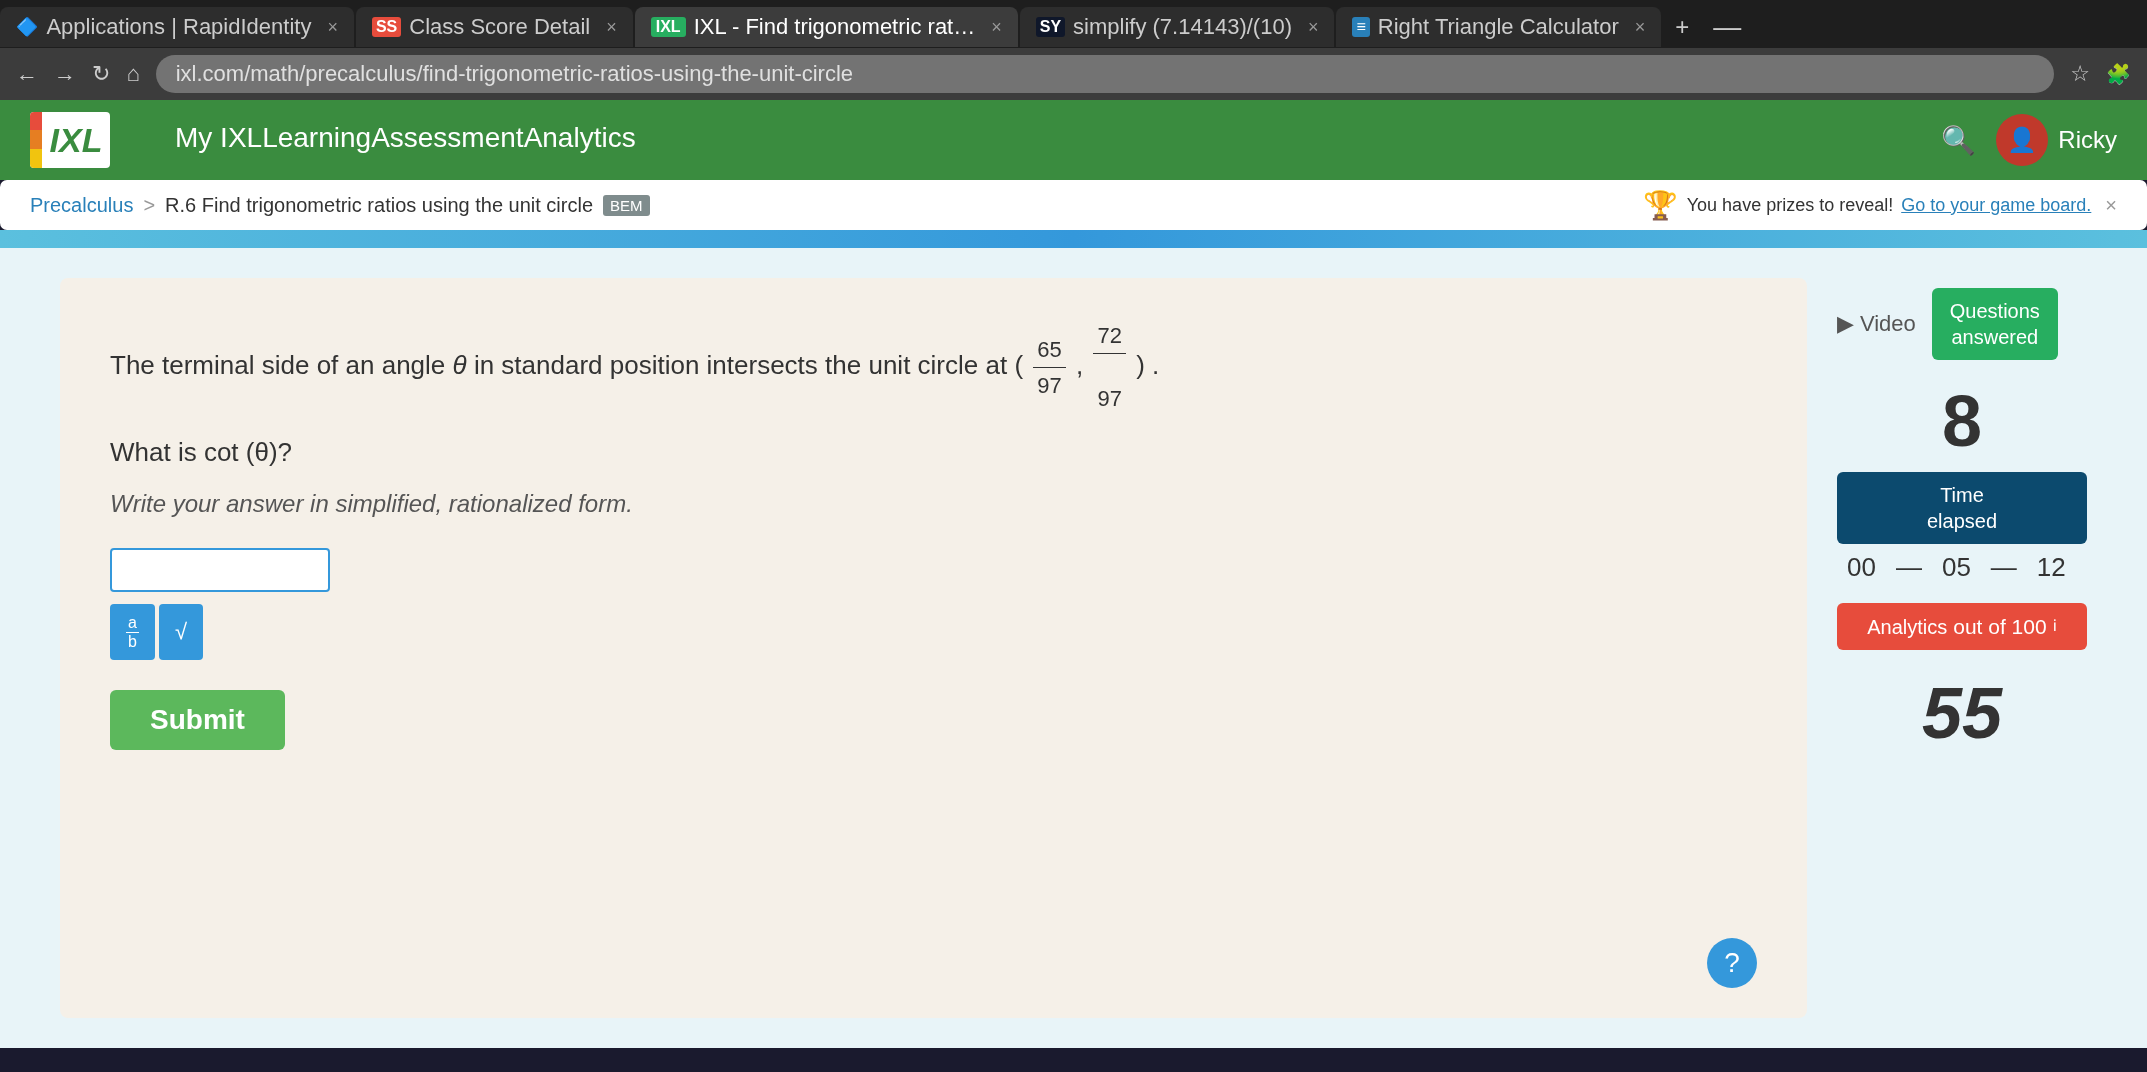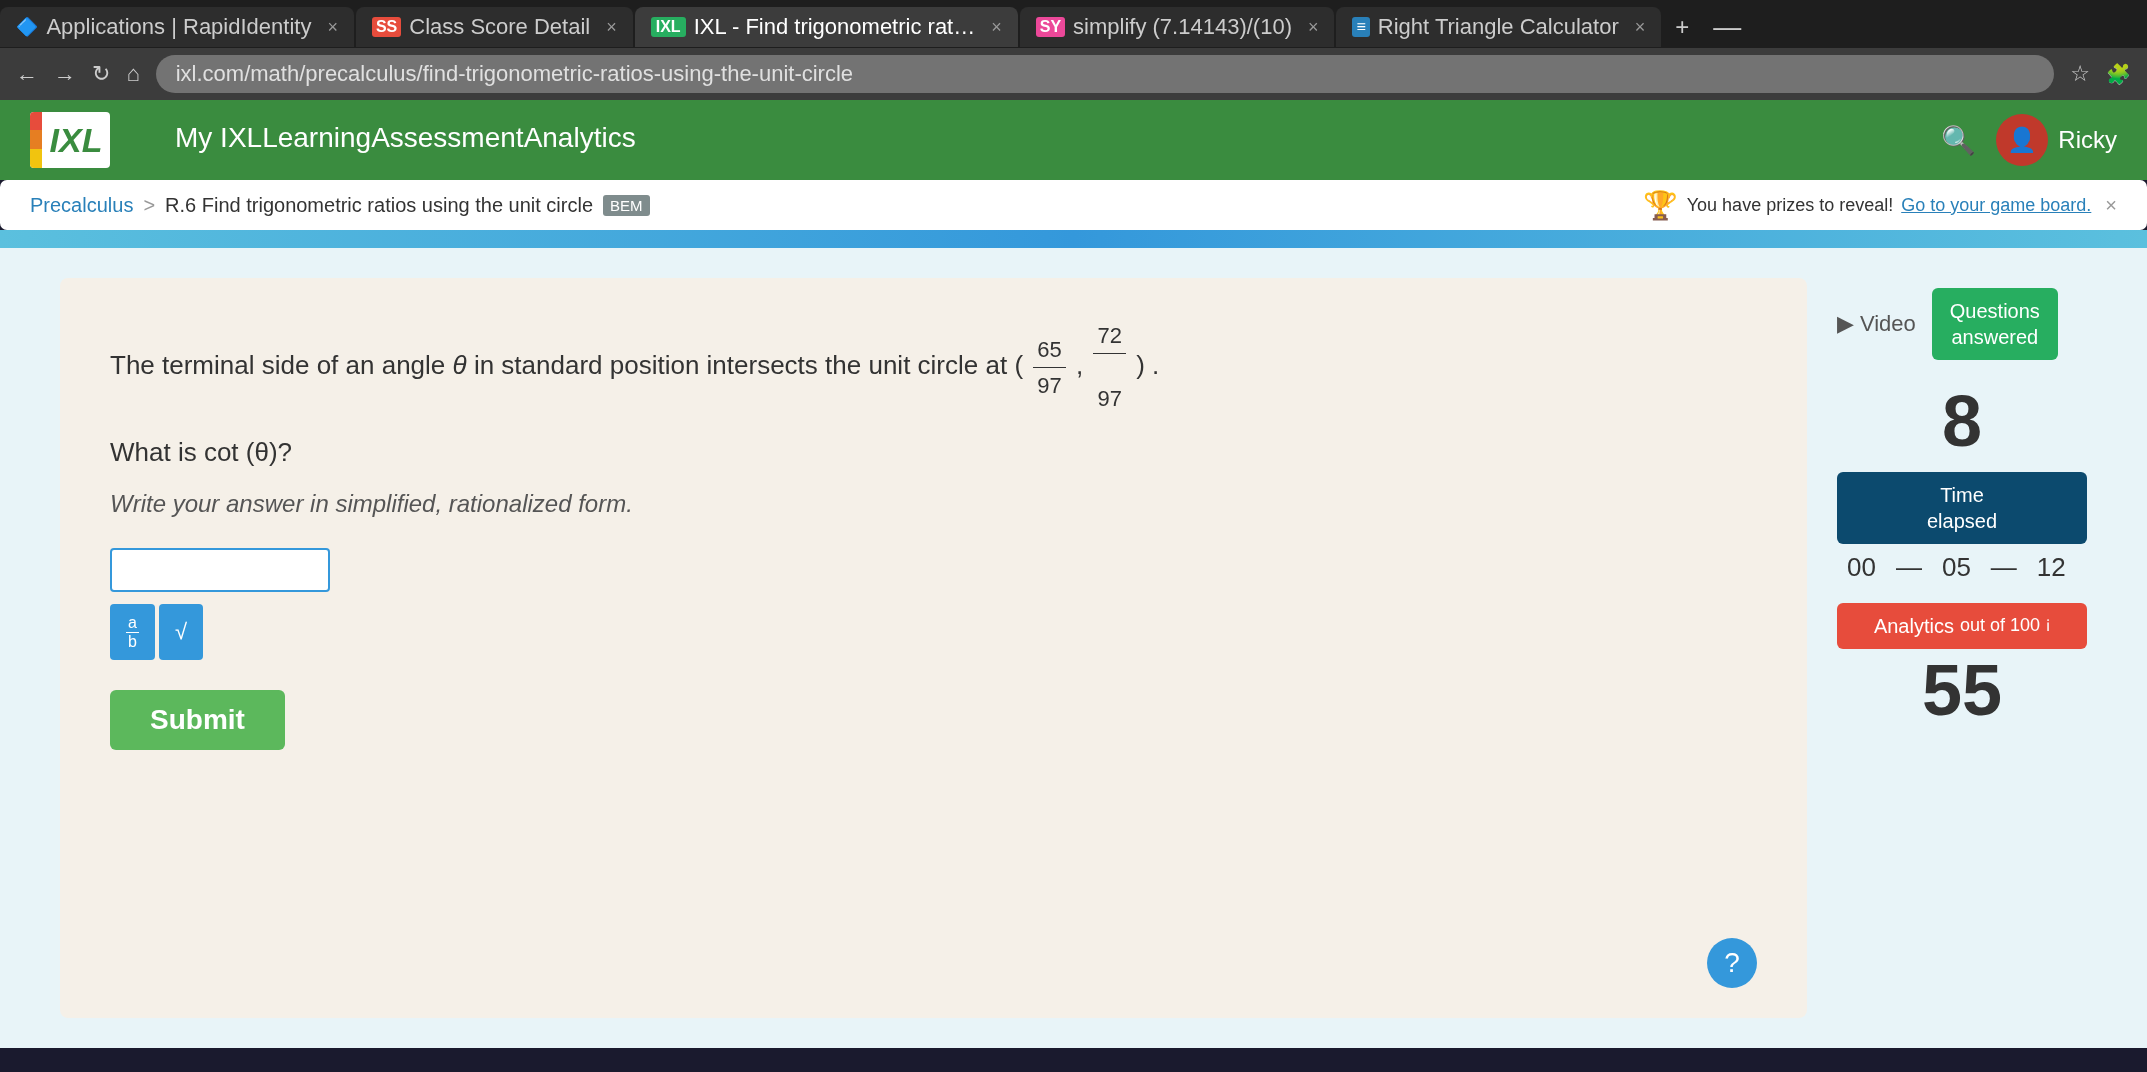--- a/index.html
+++ b/index.html
@@ -3,21 +3,21 @@
   <meta charset="utf-8">
   <style>
     * { margin: 0; padding: 0; box-sizing: border-box; }
     body { font-family: Arial, sans-serif; background: #1a1a2e; width: 2147px; height: 1072px; overflow: hidden; }
     .tab-bar { display: flex; align-items: center; background: #1e1e1e; padding: 6px 0 0 0; height: 48px; }
     .tab { display: flex; align-items: center; padding: 8px 16px; font-size: 22px; color: #ccc; background: #2d2d2d; border-radius: 8px 8px 0 0; margin-right: 2px; height: 40px; cursor: pointer; white-space: nowrap; gap: 8px; }
     .tab.active { background: #3c3c3c; color: #fff; }
     .tab-close { font-size: 18px; color: #999; margin-left: 8px; cursor: pointer; }
     .tab-ss { background: #e74c3c; color: #fff; border-radius: 3px; padding: 1px 4px; font-size: 16px; font-weight: bold; }
     .tab-ixl { background: #27ae60; color: #fff; border-radius: 3px; padding: 1px 5px; font-size: 16px; font-weight: bold; }
-    .tab-sy { background: #ec4899; color: #fff; border-radius: 3px; padding: 1px 4px; font-size: 16px; font-weight: bold; }
+    .tab-sy { background: #0f172a; color: #fff; border-radius: 3px; padding: 1px 4px; font-size: 16px; font-weight: bold; }
     .tab-doc { background: #2980b9; color: #fff; border-radius: 3px; padding: 1px 4px; font-size: 16px; font-weight: bold; }
     .tab-plus { color: #ccc; font-size: 24px; padding: 8px 12px; cursor: pointer; }
 
     .address-bar { display: flex; align-items: center; background: #3c3c3c; padding: 6px 16px; height: 52px; gap: 16px; }
     .nav-btn { color: #ccc; font-size: 22px; cursor: pointer; background: none; border: none; }
     .address-input { flex: 1; background: #737373; color: #e0e0e0; border: none; border-radius: 20px; padding: 6px 20px; font-size: 22px; outline: none; }
     .star-btn { color: #ccc; font-size: 22px; cursor: pointer; }
     .ext-btn { color: #ccc; font-size: 20px; cursor: pointer; }
     .minimize-btn { color: #ccc; font-size: 28px; cursor: pointer; padding: 0 12px; }
 
@@ -52,21 +52,21 @@
     .sidebar-top { display: flex; align-items: center; gap: 16px; margin-bottom: 20px; }
     .video-btn { color: #555; font-size: 22px; cursor: pointer; display: flex; align-items: center; gap: 6px; }
     .questions-btn { background: #27ae60; color: #fff; font-size: 20px; padding: 10px 18px; border-radius: 6px; text-align: center; line-height: 1.3; }
 
     .questions-number { font-size: 72px; font-weight: bold; color: #333; text-align: center; margin: 10px 0; }
 
     .time-btn { background: #0c4a6e; color: #fff; font-size: 20px; padding: 10px 18px; border-radius: 6px; text-align: center; line-height: 1.3; margin-top: 10px; }
     .time-display { display: flex; gap: 20px; font-size: 26px; color: #333; text-align: center; margin: 8px 0; padding: 0 10px; }
 
     .smartscore-btn { background: #e74c3c; color: #fff; font-size: 20px; padding: 10px 18px; border-radius: 6px; text-align: center; line-height: 1.3; margin-top: 20px; display: flex; align-items: center; gap: 6px; justify-content: center; }
-    .smartscore-number { font-size: 72px; font-weight: bold; color: #333; text-align: center; margin-top: 0; }
+    .smartscore-number { font-size: 72px; font-weight: bold; color: #333; text-align: center; margin-top: 22px; font-style: italic; }
 
     
     .problem-text { font-size: 26px; color: #333; line-height: 1.6; margin-bottom: 16px; }
     .problem-italic { font-style: italic; font-size: 24px; color: #555; margin-bottom: 30px; }
 
     .answer-input { display: block; width: 220px; height: 44px; border: 2px solid #3498db; border-radius: 4px; font-size: 22px; padding: 4px 10px; margin-bottom: 12px; outline: none; background: #fff; }
 
     .toolbar { display: flex; gap: 4px; margin-bottom: 30px; }
     .tool-btn { background: #3498db; color: #fff; border: none; padding: 10px 16px; font-size: 22px; cursor: pointer; border-radius: 4px; display: flex; align-items: center; }
 
@@ -232,19 +232,19 @@
     <div class="time-display">
       <span>00</span>
       <span>—</span>
       <span>05</span>
       <span>—</span>
       <span>12</span>
     </div>
 
     <div class="smartscore-btn">
       <span>Analytics</span>
-      <span style="font-size:18px;">out of 100</span>
+      <span style="font-size:21px;">out of 100</span>
       <span style="font-size:16px;">ℹ</span>
     </div>
 
     <div class="smartscore-number">55</div>
   </div>
 </div>
 
 </body></html>

